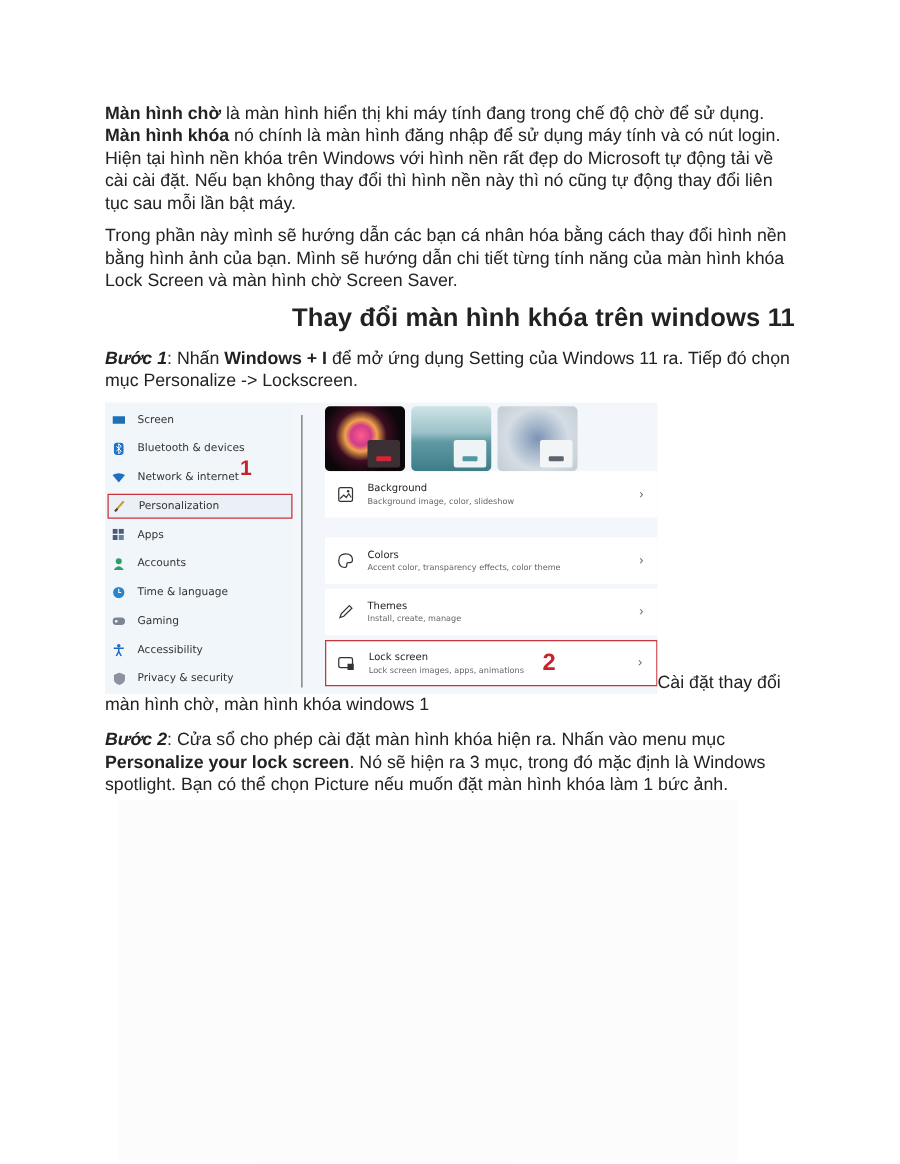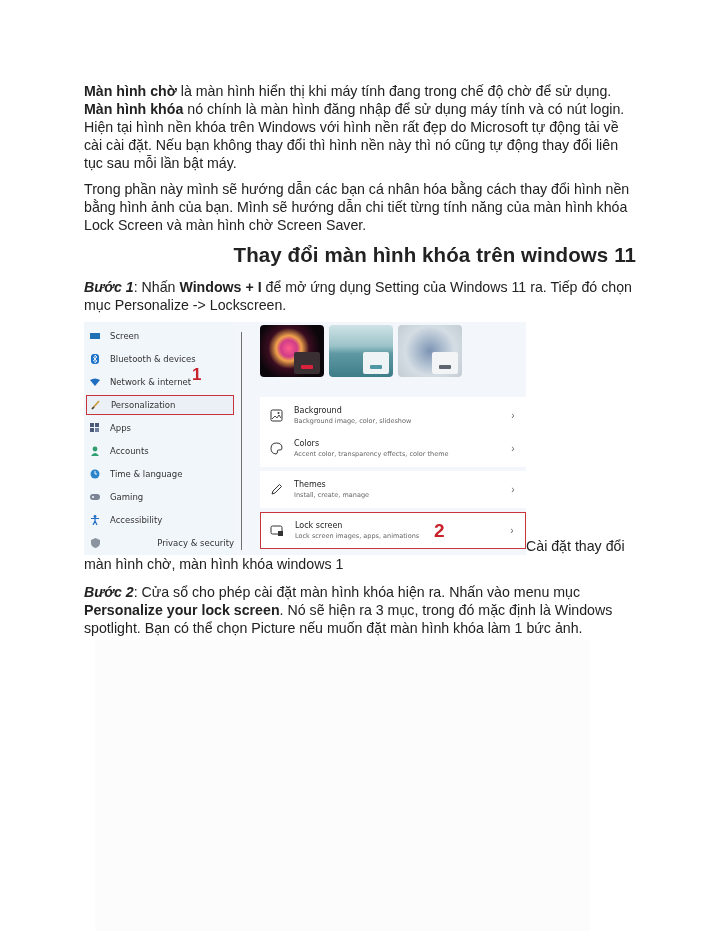--- a/index.html
+++ b/index.html
@@ -139,21 +139,21 @@
           </div>
           <div class="sb-item" style="top: 188px;">
             <span class="ic">
               <svg width="10" height="10" viewBox="0 0 10 10">
                 <circle cx="5" cy="1.5" r="1.4" fill="#1d6cc4"></circle>
                 <path d="M1 3.5 H9 M5 3.5 V6 L3 10 M5 6 L7 10" stroke="#1d6cc4" stroke-width="1.2" fill="none"></path>
               </svg>
             </span>
             <span>Accessibility</span>
           </div>
-          <div class="sb-item" style="top: 211px; justify-content: space-between;">
+          <div class="sb-item" style="top: 211px;">
             <span class="ic">
               <svg width="9" height="10" viewBox="0 0 9 10">
                 <path d="M4.5 0 L9 2 V5 Q9 8.5 4.5 10 Q0 8.5 0 5 V2 Z" fill="#8a939e"></path>
               </svg>
             </span>
             <span>Privacy &amp; security</span>
           </div>
         </div>
       <div class="divider-v"></div>
       <div class="mark mark1">1</div>
@@ -168,21 +168,21 @@
               <div class="bar" style="background: rgb(79, 151, 165);"></div>
             </div>
           </div>
           <div class="thumb" style="left: 138px; background: radial-gradient(circle, rgb(124, 147, 180) 0%, rgb(169, 186, 205) 30%, rgb(213, 221, 228) 60%, rgb(196, 204, 211) 100%);">
             <div class="win" style="background: rgb(242, 244, 246);">
               <div class="bar" style="background: rgb(93, 100, 112);"></div>
             </div>
           </div>
         </div>
       <div id="cards">
-          <div class="card" style="top: 75px;">
+          <div class="card" style="top: 55px;">
             <span class="cic">
               <svg width="13" height="13" viewBox="0 0 13 13">
                 <rect x="1" y="1" width="11" height="11" rx="1.5" fill="none" stroke="#333" stroke-width="1"></rect>
                 <path d="M2 10 L5 7 L7 9 L9 6 L11 9" stroke="#333" stroke-width="0.9" fill="none"></path>
                 <circle cx="8.5" cy="4" r="1" fill="#333"></circle>
               </svg>
             </span>
             <span class="ctext">
               <div class="ctitle">Background</div>
               <div class="csub">Background image, color, slideshow</div>

